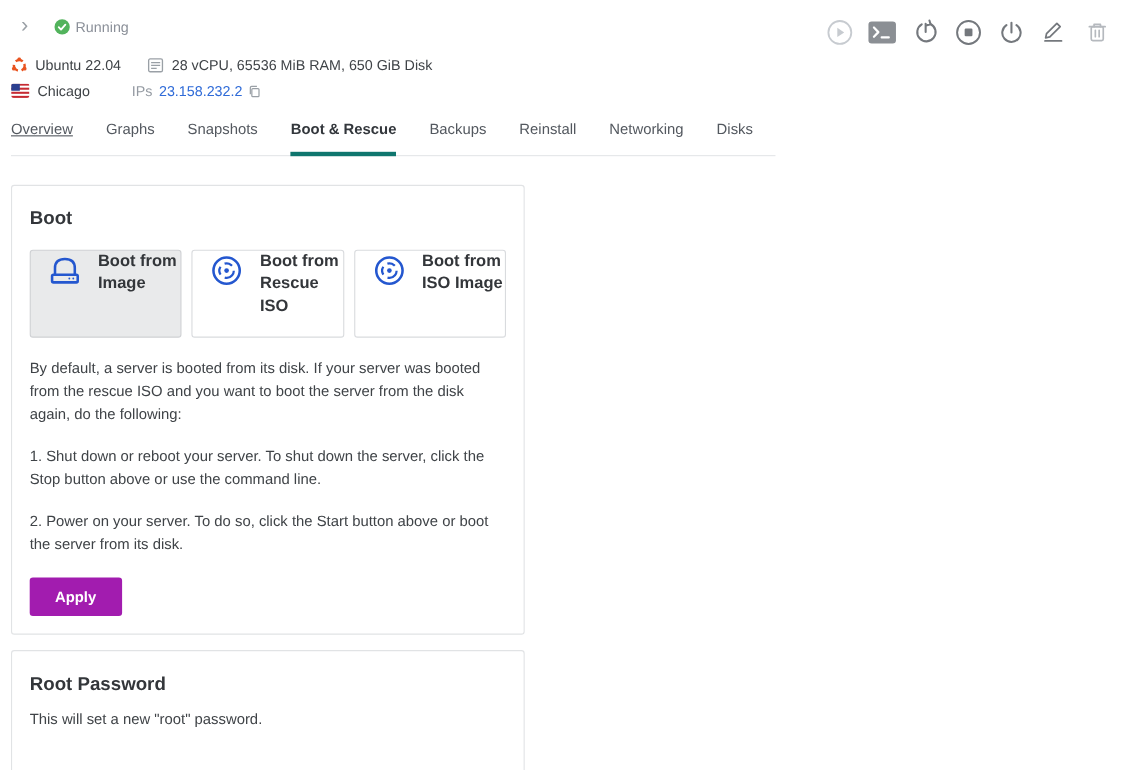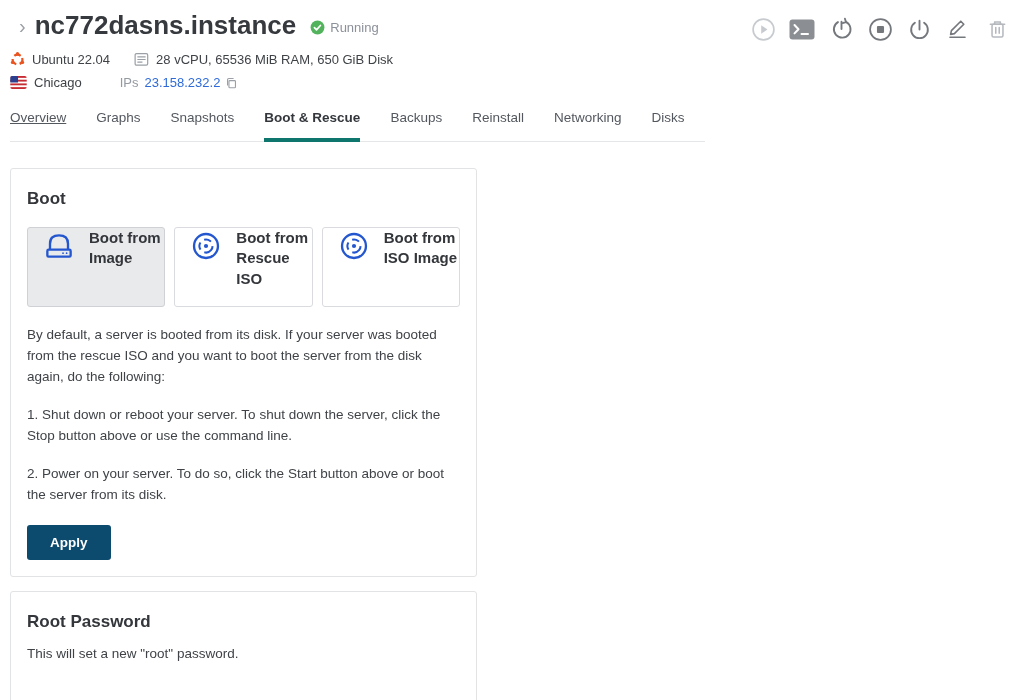--- a/index.html
+++ b/index.html
@@ -46,31 +46,30 @@
 
   .boot-options { display:flex; gap:9px; margin-top:18px; }
   .boot-tile { width:174px; height:80px; border:1px solid #d9dbde; border-radius:3px; background:#fff;
     display:flex; align-items:flex-start; padding-left:13px; cursor:pointer; }
   .boot-tile.selected { background:#e9eaeb; border-color:#cfd1d4; }
   .tile-icon { flex:0 0 auto; display:flex; }
   .tile-label { margin-left:12px; font-size:15px; font-weight:700; color:#33363a; line-height:1.35; }
 
   .btn { display:inline-block; border:none; border-radius:3px; color:#fff; font-weight:700;
     font-size:13.5px; font-family:"Liberation Sans", sans-serif; cursor:pointer; }
-  .btn-apply { background:#0c4a6e; padding:10px 23px; margin-top:20px; cursor:default; }
+  .btn-apply { background:#a21caf; padding:10px 23px; margin-top:20px; cursor:default; }
 </style>
 </head>
 <body>
 
 <div class="page">
 
   <div class="header-row">
     <div class="title-line">
       <span class="crumb-sep">›</span>
-      <span class="instance-title">nc772dasns.instance</span>
       <span class="status">
         <span>
           <svg width="15" height="15" viewBox="0 0 16 16">
               <circle cx="8" cy="8" r="7.4" fill="#52b35c"></circle>
               <path d="M4.7 8.2l2.2 2.3 4.2-4.7" stroke="#fff" stroke-width="1.8" fill="none" stroke-linecap="round" stroke-linejoin="round"></path>
             </svg>
         </span>
         <span class="status-label">Running</span>
       </span>
     </div>

